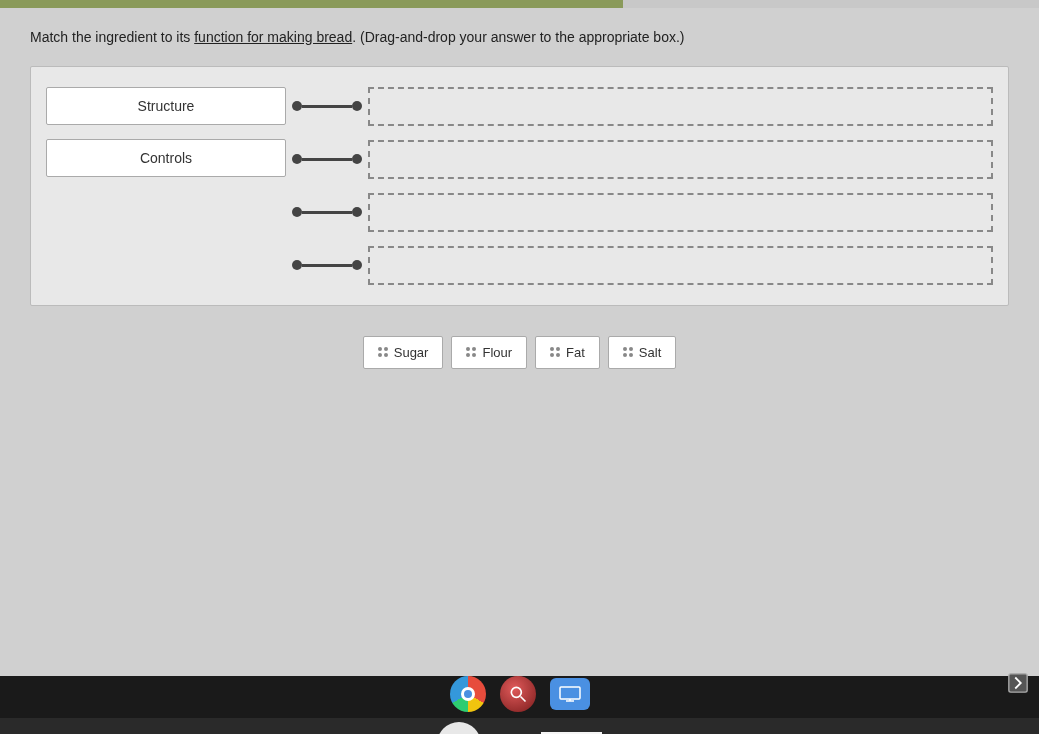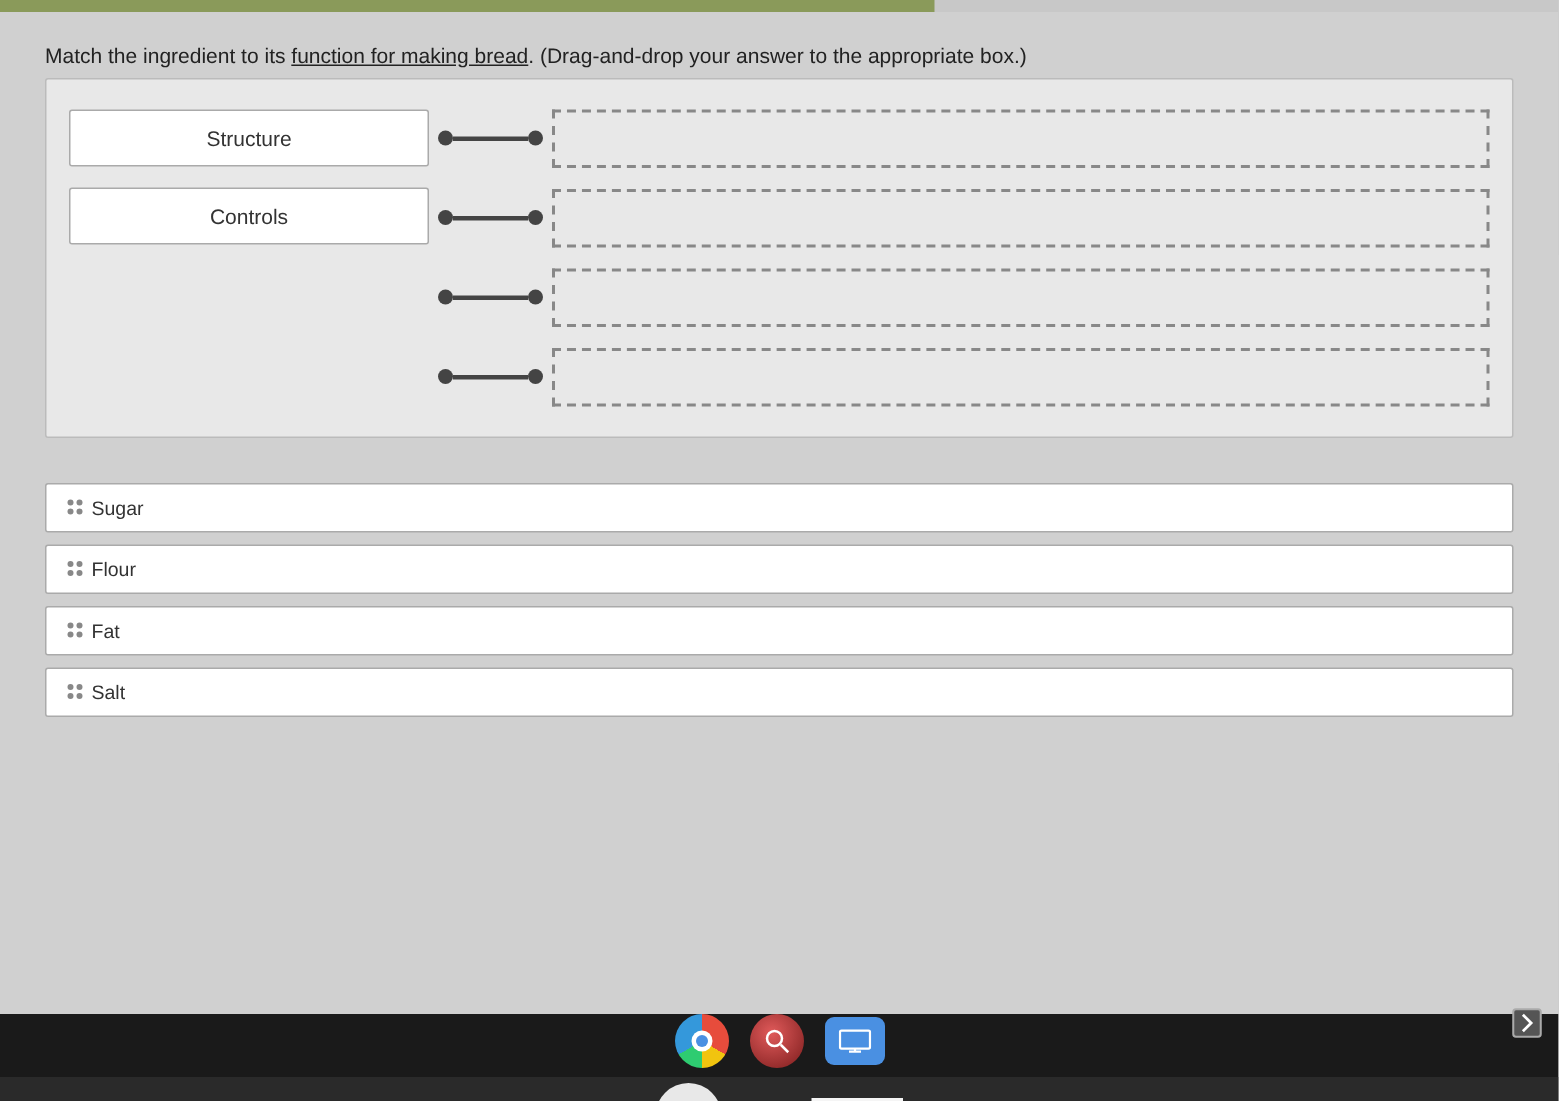--- a/index.html
+++ b/index.html
@@ -24,21 +24,21 @@
       flex: 1;
       background: #d0d0d0;
       padding: 20px 30px;
       display: flex;
       flex-direction: column;
     }
 
     .instruction {
       font-size: 14px;
       color: #222;
-      margin-bottom: 4px;
+      margin-bottom: 18px;
       line-height: 1.4;
     }
 
     .instruction u {
       text-decoration: underline;
     }
 
     .matching-area {
       display: flex;
       flex-direction: row;
@@ -107,21 +107,20 @@
 
     .drop-box {
       border: 2px dashed #888;
       height: 39px;
       background: transparent;
       min-width: 350px;
     }
 
     .drag-options {
       display: flex;
-      flex-direction: column;
       justify-content: center;
       gap: 8px;
       margin-top: 10px;
     }
 
     .drag-chip {
       background: white;
       border: 1px solid #aaa;
       padding: 8px 14px;
       font-size: 13px;

